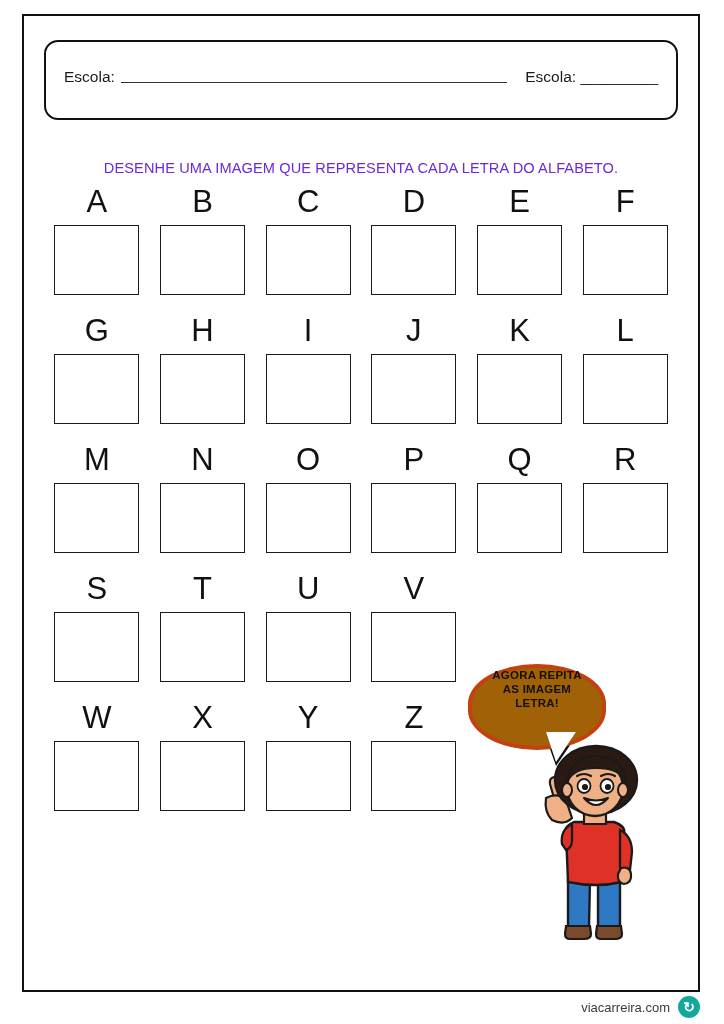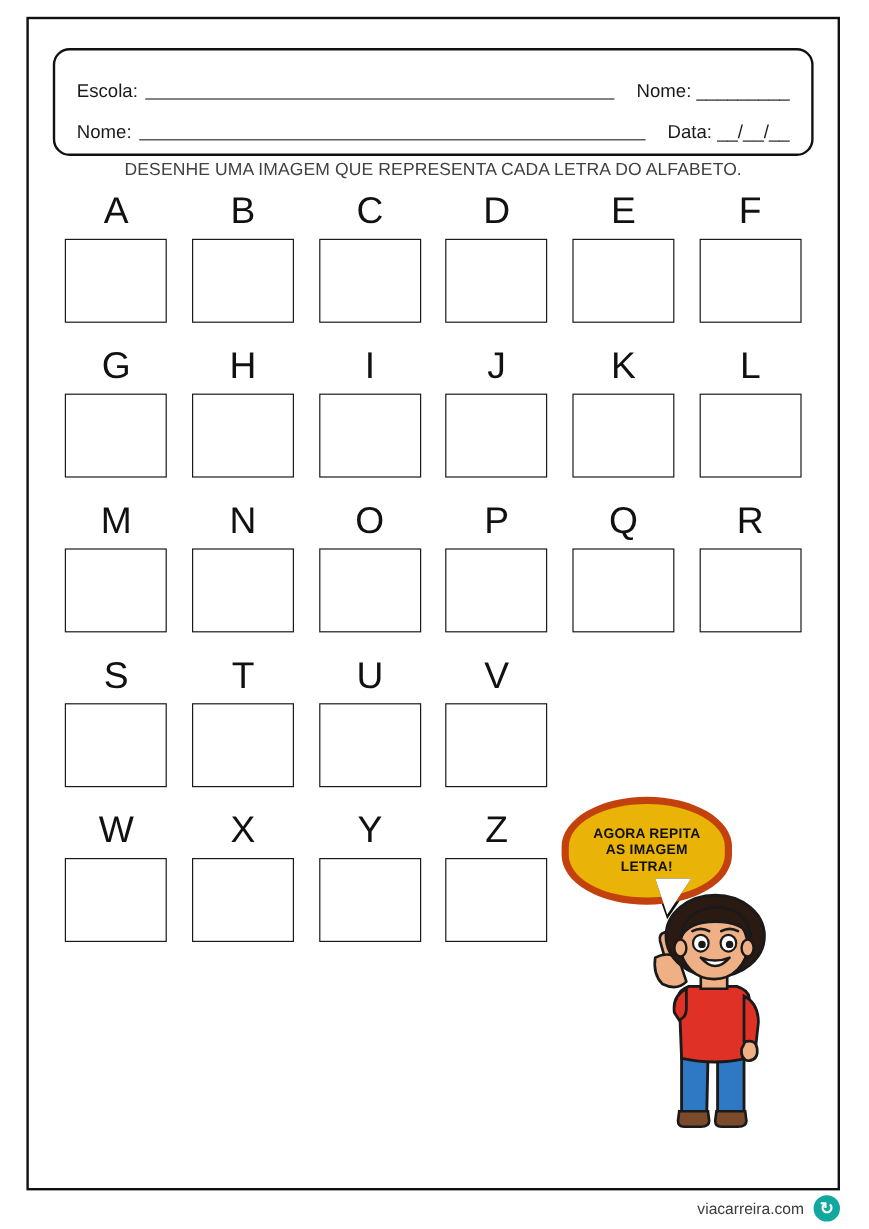--- a/index.html
+++ b/index.html
@@ -33,21 +33,21 @@
     width: 678px;
     height: 978px;
     box-sizing: border-box;
     padding: 26px 22px 10px 22px;
   }
 
   
   .header-box {
     border: 2px solid #111111;
     border-radius: 14px;
-    height: 90px;
+    height: 80px;
     box-sizing: border-box;
     padding: 12px 18px 17px 18px;
     position: relative;
   }
   .hdr-row {
     display: flex;
     align-items: flex-end;
     height: 34px;
     font-size: 15.5px;
   }
@@ -68,23 +68,23 @@
     white-space: nowrap;
     padding-bottom: 2px;
     font-size: 15.5px;
   }
 
   
   .instruction {
     text-align: center;
     font-size: 14.6px;
     letter-spacing: 0.1px;
-    margin-top: 4px;
+    margin-top: 40px;
     margin-bottom: 6px;
-    color: #404040;
+    color: #6d28d9;
   }
 
   
   .grid {
     margin-top: 6px;
   }
   .row {
     display: flex;
     margin-bottom: 16px;
   }
@@ -122,25 +122,25 @@
     bottom: 34px;
     width: 230px;
     height: 300px;
   }
   .bubble {
     position: absolute;
     left: 8px;
     top: 6px;
     width: 130px;
     height: 78px;
-    border: 6px solid #c2410c;
+    border: 4px solid #c2410c;
     border-radius: 50% / 46%;
-    background: #eab308;
-    display: flex;
-    align-items: center;
+    background: #a16207;
+    display: flex;
+    align-items: flex-start;
     justify-content: center;
     text-align: center;
     z-index: 3;
   }
   .bubble-text {
     font-size: 11.5px;
     line-height: 14px;
     font-weight: 700;
     color: #111111;
     letter-spacing: 0.2px;
@@ -207,27 +207,21 @@
 
 <div class="page-border"></div>
 
 <div class="sheet">
 
   <div class="header-box">
     <div class="hdr-row">
       <span class="hdr-label">Escola:</span>
       <span class="hdr-line"></span>
       <span class="hdr-gap"></span>
-      <span class="hdr-right">Nome: _________</span>
-    </div>
-    <div class="hdr-row">
-      <span class="hdr-label">Nome:</span>
-      <span class="hdr-line"></span>
-      <span class="hdr-gap"></span>
-      <span class="hdr-right">Data: __/__/__</span>
+      <span class="hdr-right">Escola: _________</span>
     </div>
   </div>
 
   <div class="instruction">DESENHE UMA IMAGEM QUE REPRESENTA CADA LETRA DO ALFABETO.</div>
 
   <div class="grid">
 
     <div class="row">
       <div class="cell">
         <div class="letter">A</div>

